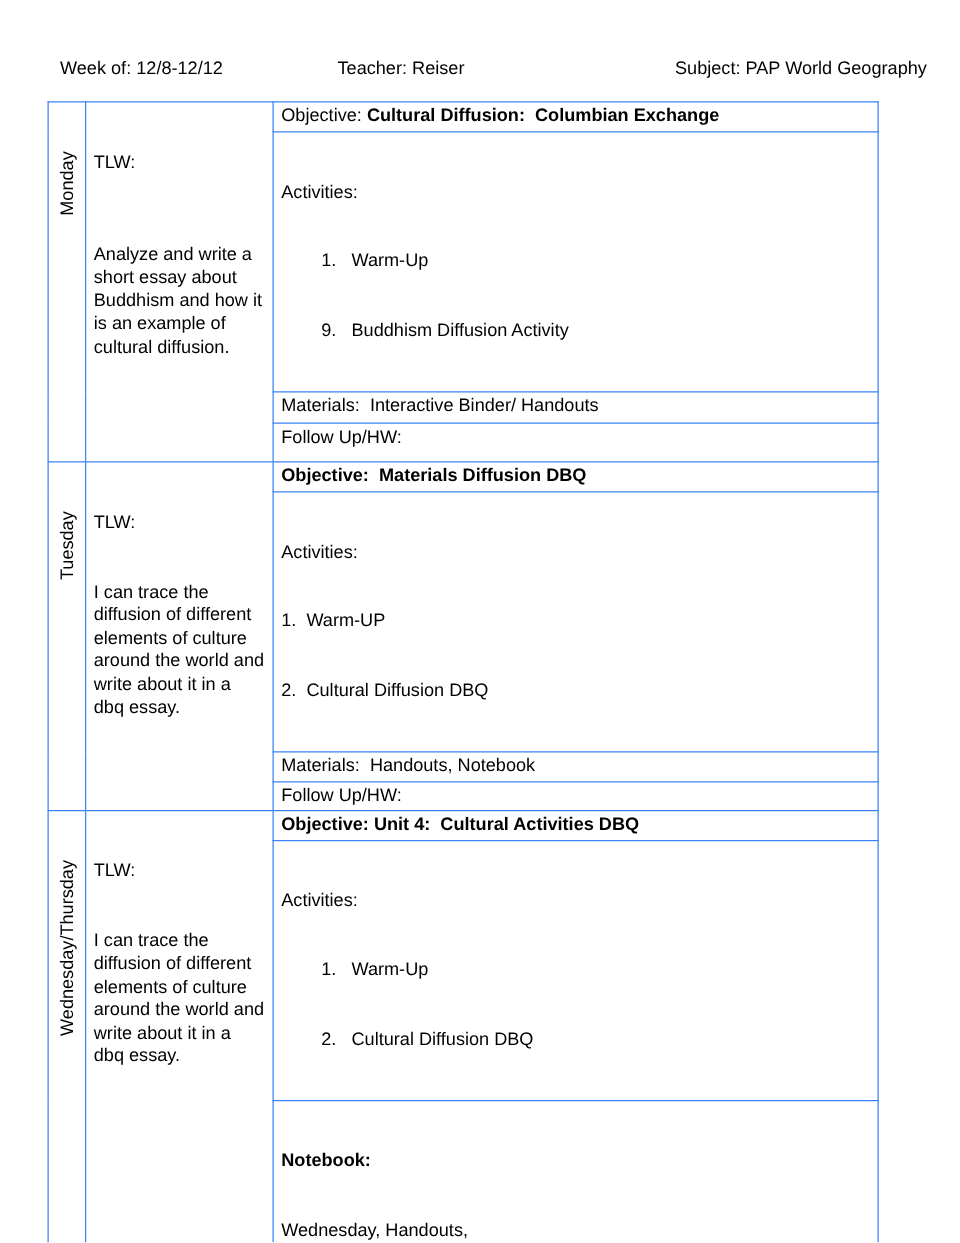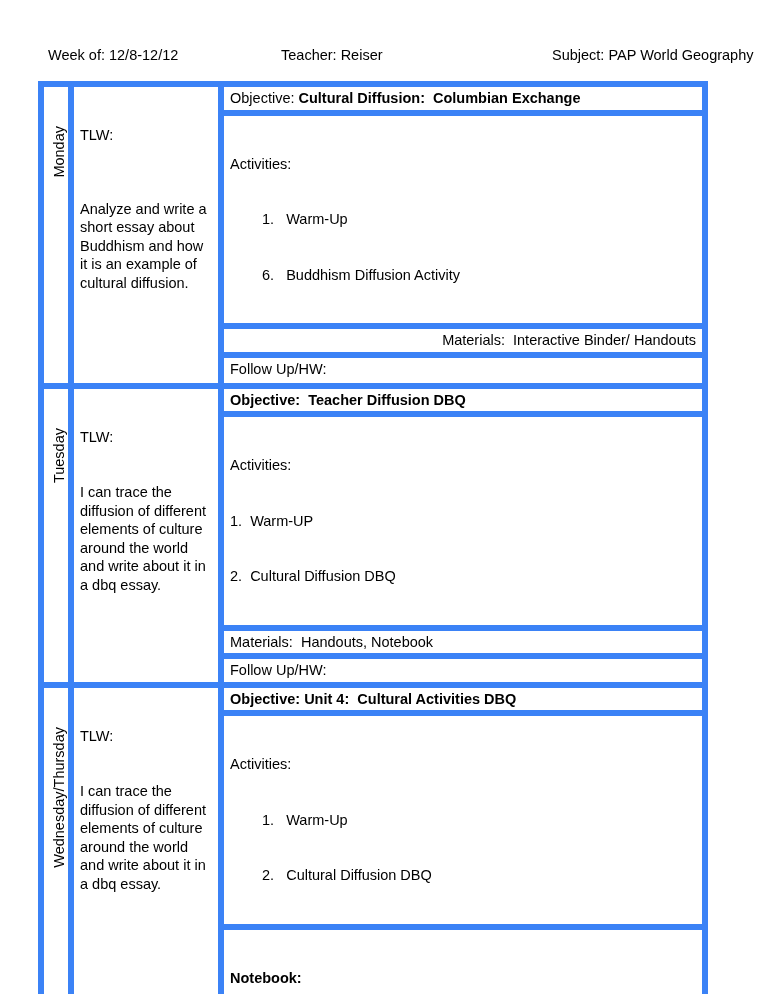--- a/index.html
+++ b/index.html
@@ -8,37 +8,37 @@
     position: relative;
     width: 768px;
     height: 994px;
     background: #ffffff;
     font-family: "Liberation Sans", sans-serif;
     color: #000000;
     overflow: hidden;
   }
   .doc-header { position: absolute; top: 47px; left: 0; width: 768px; height: 20px; font-size: 14.5px; }
   .hdr-week    { position: absolute; left: 48px;  white-space: pre; }
-  .hdr-teacher { position: absolute; left: 281px; white-space: pre; }
-  .hdr-subject { position: absolute; left: 552px; white-space: pre; }
+  .hdr-teacher { position: absolute; left: 270px; white-space: pre; }
+  .hdr-subject { position: absolute; left: 540px; white-space: pre; }
 
   table.plan {
     position: absolute;
     left: 38px;
     top: 81px;
     width: 664px;
     border-collapse: collapse;
     table-layout: fixed;
   }
   col.c-day  { width: 30px; }
   col.c-tlw  { width: 150px; }
   col.c-main { width: 484px; }
 
   table.plan td {
-    border: 6px solid #3b82f6;
+    border: 1px solid #3b82f6;
     vertical-align: top;
     padding: 2px 6px;
     font-size: 14.5px;
     line-height: 18.5px;
     white-space: pre-wrap;
     word-wrap: break-word;
   }
   td.day-cell { vertical-align: middle; text-align: center; padding: 2px 0; }
   .rot {
     display: inline-block;
@@ -48,21 +48,21 @@
     font-size: 14.5px;
   }
   td.tlw-cell { padding: 2px 5px; }
   .tlw-gap { margin-top: 18px; }
   .b { font-weight: bold; }
   .li { padding-left: 32px; }
   .li-flush { padding-left: 0; }
 
   
   tr.mon-obj { height: 20px; }  tr.mon-act { height: 71px; }
-  tr.mon-mat { height: 25px; text-align: right; }  tr.mon-fu  { height: 31px; }
+  tr.mon-mat { height: 25px; }  tr.mon-fu  { height: 31px; }
   tr.tue-obj { height: 22px; }  tr.tue-act { height: 75px; }
   tr.tue-mat { height: 20px; }  tr.tue-fu  { height: 16px; }
   tr.wed-obj { height: 20px; }  tr.wed-act { height: 98px; }
   tr.wed-mat { height: 36px; }
 </style>
 </head>
 <body>
 
 <div class="page">
 
@@ -87,39 +87,39 @@
       <td class="tlw-cell" rowspan="4">
         <div>TLW:</div>
         <div class="tlw-gap">Analyze and write a short essay about Buddhism and how it is an example of cultural diffusion.</div>
       </td>
       <td><span>Objective: </span><span class="b">Cultural Diffusion:  Columbian Exchange</span></td>
     </tr>
     <tr class="mon-act">
       <td>
         <div>Activities:</div>
         <div class="li">1.   Warm-Up</div>
-        <div class="li">6.   Buddhism Diffusion Activity</div>
+        <div class="li">9.   Buddhism Diffusion Activity</div>
       </td>
     </tr>
     <tr class="mon-mat">
       <td><span>Materials:  Interactive Binder/ Handouts</span></td>
     </tr>
     <tr class="mon-fu">
       <td><span>Follow Up/HW:</span></td>
     </tr>
 
     <tr class="tue-obj">
       <td class="day-cell" rowspan="4">
         <span class="rot">Tuesday</span>
       </td>
       <td class="tlw-cell" rowspan="4">
         <div>TLW:</div>
         <div>I can trace the diffusion of different elements of culture around the world and write about it in a dbq essay.</div>
       </td>
-      <td class="b"><span>Objective:  Teacher Diffusion DBQ</span></td>
+      <td class="b"><span>Objective:  Materials Diffusion DBQ</span></td>
     </tr>
     <tr class="tue-act">
       <td>
         <div>Activities:</div>
         <div class="li-flush">1.  Warm-UP</div>
         <div class="li-flush">2.  Cultural Diffusion DBQ</div>
       </td>
     </tr>
     <tr class="tue-mat">
       <td><span>Materials:  Handouts, Notebook</span></td>

